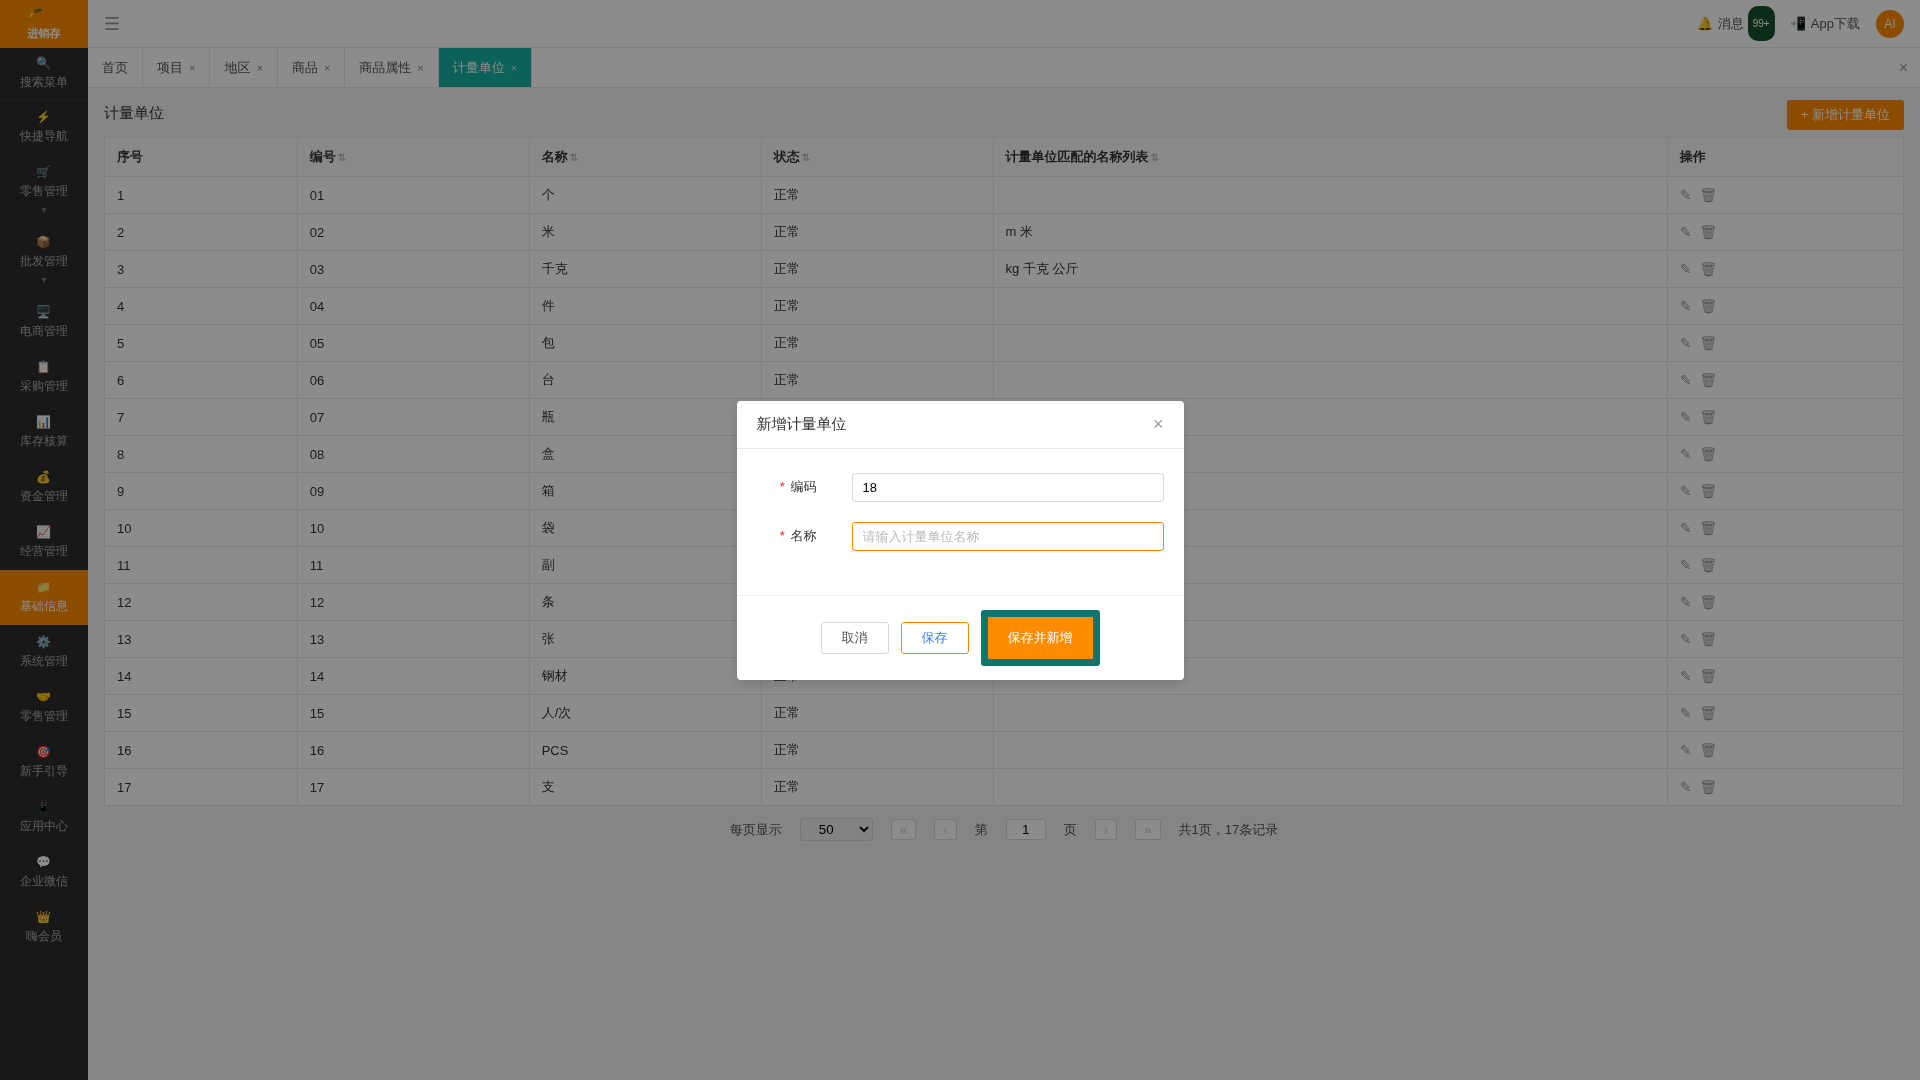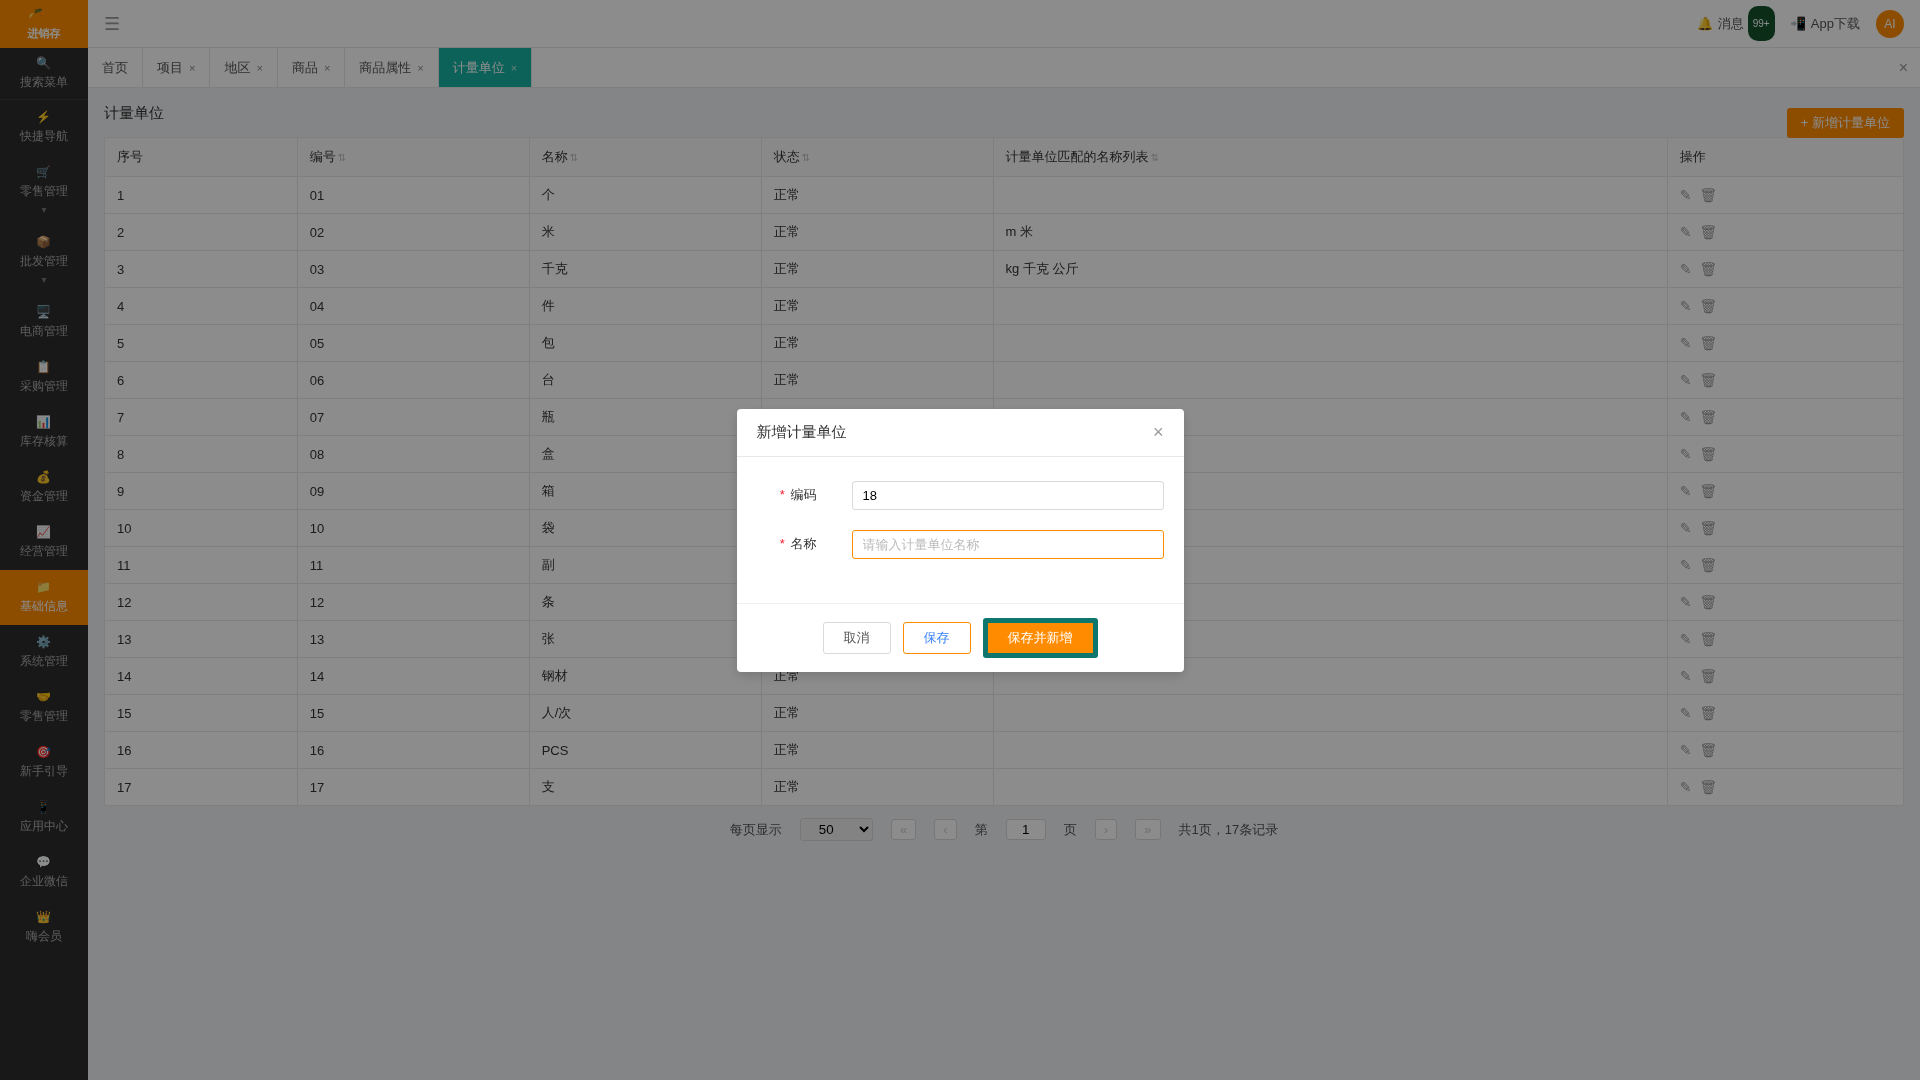--- a/index.html
+++ b/index.html
@@ -27,25 +27,25 @@
     .tab.active { background: #17b3a3; color: #fff; }
     .tab .close-btn { font-size: 11px; color: inherit; opacity: 0.7; cursor: pointer; }
     .tab.active .close-btn { color: #fff; }
     .tabs-close-all { margin-left: auto; display: flex; align-items: center; padding: 0 12px; cursor: pointer; color: #999; font-size: 16px; }
 
     
     .content-area { flex: 1; padding: 16px; overflow: auto; position: relative; }
     .page-title { font-size: 15px; color: #333; margin-bottom: 14px; font-weight: 500; }
 
     
-    .add-btn { position: absolute; top: 20px; right: 16px; background: #ff8c00; color: white; border: none; padding: 6px 14px; border-radius: 3px; cursor: pointer; font-size: 13px; }
+    .add-btn { position: absolute; top: 12px; right: 16px; background: #ff8c00; color: white; border: none; padding: 6px 14px; border-radius: 3px; cursor: pointer; font-size: 13px; }
 
     
     .data-table { width: 100%; border-collapse: collapse; background: #fff; }
-    .data-table th { background: #fafafa; border: 1px solid #e8e8e8; padding: 10px 12px; text-align: left; font-weight: 400; color: #333; font-size: 13px; }
+    .data-table th { background: #fafafa; border: 1px solid #e8e8e8; padding: 10px 12px; text-align: left; font-weight: 700; color: #333; font-size: 13px; }
     .data-table td { border: 1px solid #e8e8e8; padding: 9px 12px; color: #333; font-size: 13px; }
     .status-normal { color: #52c41a; }
     .action-btns { display: flex; gap: 8px; }
     .action-btn { color: #999; cursor: pointer; font-size: 14px; }
     .sort-icon { color: #bbb; font-size: 10px; margin-left: 2px; }
 
     
     .pagination { display: flex; align-items: center; justify-content: center; padding: 12px 0; gap: 18px; font-size: 13px; color: #555; }
     .pagination select { border: 1px solid #d9d9d9; padding: 2px 14px; border-radius: 3px; }
     .pagination-btn { border: 1px solid #d9d9d9; background: #fff; padding: 2px 8px; border-radius: 3px; cursor: pointer; color: #555; }
@@ -63,21 +63,21 @@
     .modal-body { padding: 24px 20px; }
     .form-row { display: flex; align-items: center; margin-bottom: 20px; gap: 23px; }
     .form-label { width: 60px; text-align: right; margin-right: 12px; font-size: 13px; color: #333; }
     .required-mark { color: #f5222d; margin-right: 2px; }
     .form-input { flex: 1; border: 1px solid #d9d9d9; border-radius: 3px; padding: 6px 10px; font-size: 13px; outline: none; }
     .form-input.name-input { border-color: #ff8c00; }
     .form-input::placeholder { color: #bbb; }
     .modal-footer { display: flex; align-items: center; justify-content: center; gap: 12px; padding: 14px 20px; border-top: 1px solid #f0f0f0; }
     .btn-cancel { border: 1px solid #d9d9d9; background: #fff; color: #555; padding: 6px 20px; border-radius: 3px; cursor: pointer; font-size: 13px; }
     .btn-save { border: 1px solid #ff8c00; background: #fff; color: #3b82f6; padding: 6px 20px; border-radius: 3px; cursor: pointer; font-size: 13px; }
-    .btn-save-new { background: #ff8c00; color: #fff; border: 5px solid #0f766e; padding: 6px 20px; border-radius: 3px; cursor: pointer; font-size: 13px; }
+    .btn-save-new { background: #ff8c00; color: #fff; border: 7px solid #0f766e; padding: 12px 20px; border-radius: 3px; cursor: pointer; font-size: 13px; }
   </style>
 </head>
 <body>
 
 <div class="sidebar">
   <div class="sidebar-logo">
     <span class="sidebar-logo-text">🍊<br><span style="font-size:11px;">进销存</span></span>
   </div>
 
   <div class="sidebar-item" style="padding:8px 4px; font-size:12px; color:#aaa; border-bottom:1px solid #3a3a3a; width:100%; text-align:center;">

